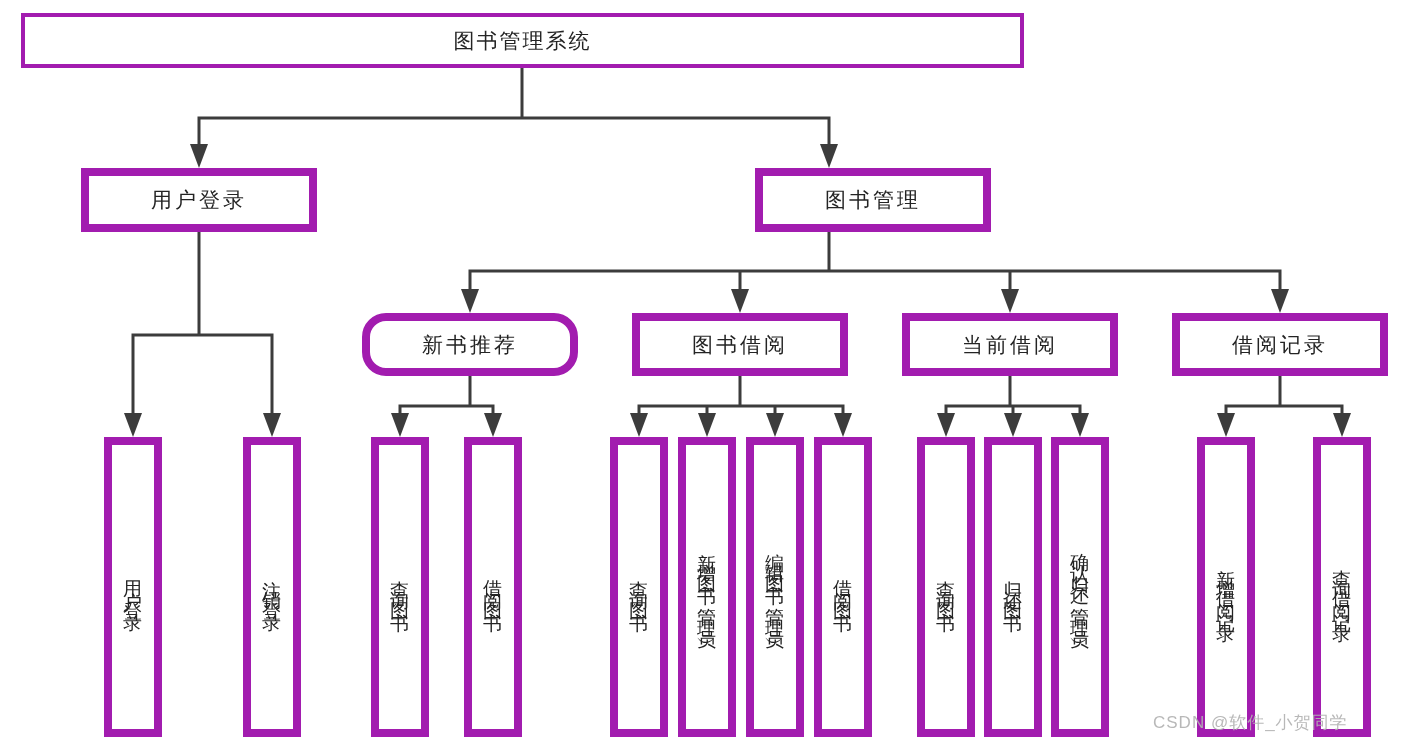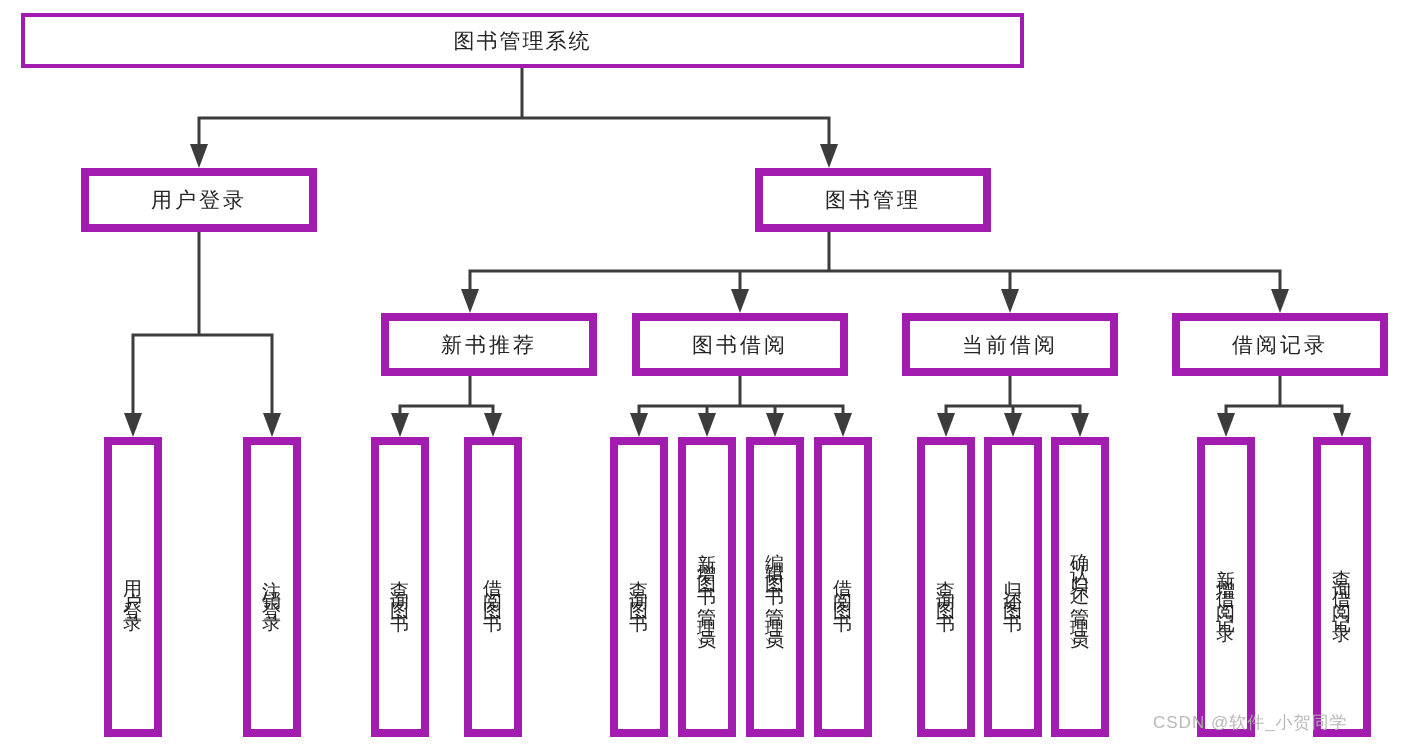--- a/index.html
+++ b/index.html
@@ -108,21 +108,21 @@
       <polygon points="1217,413 1235,413 1226,437"></polygon>
       <polygon points="1333,413 1351,413 1342,437"></polygon>
     </g>
   </svg>
 
   <div class="node node-root">图书管理系统</div>
 
   <div class="node node-h2" style="left:81px;">用户登录</div>
   <div class="node node-h2" style="left:711px;margin-left:44px;">图书管理</div>
 
-  <div class="node node-h3" style="left:381px;">新书推荐</div>
+  <div class="node node-h3" style="left:362px;border-radius:24px;">新书推荐</div>
   <div class="node node-h3" style="left:632px;">图书借阅</div>
   <div class="node node-h3" style="left:902px;">当前借阅</div>
   <div class="node node-h3" style="left:1172px;">借阅记录</div>
 
   <div class="node node-leaf" style="left:104px;">
     <span class="vtext">用户登录</span>
   </div>
   <div class="node node-leaf" style="left:243px;">
     <span class="vtext">注销登录</span>
   </div>

